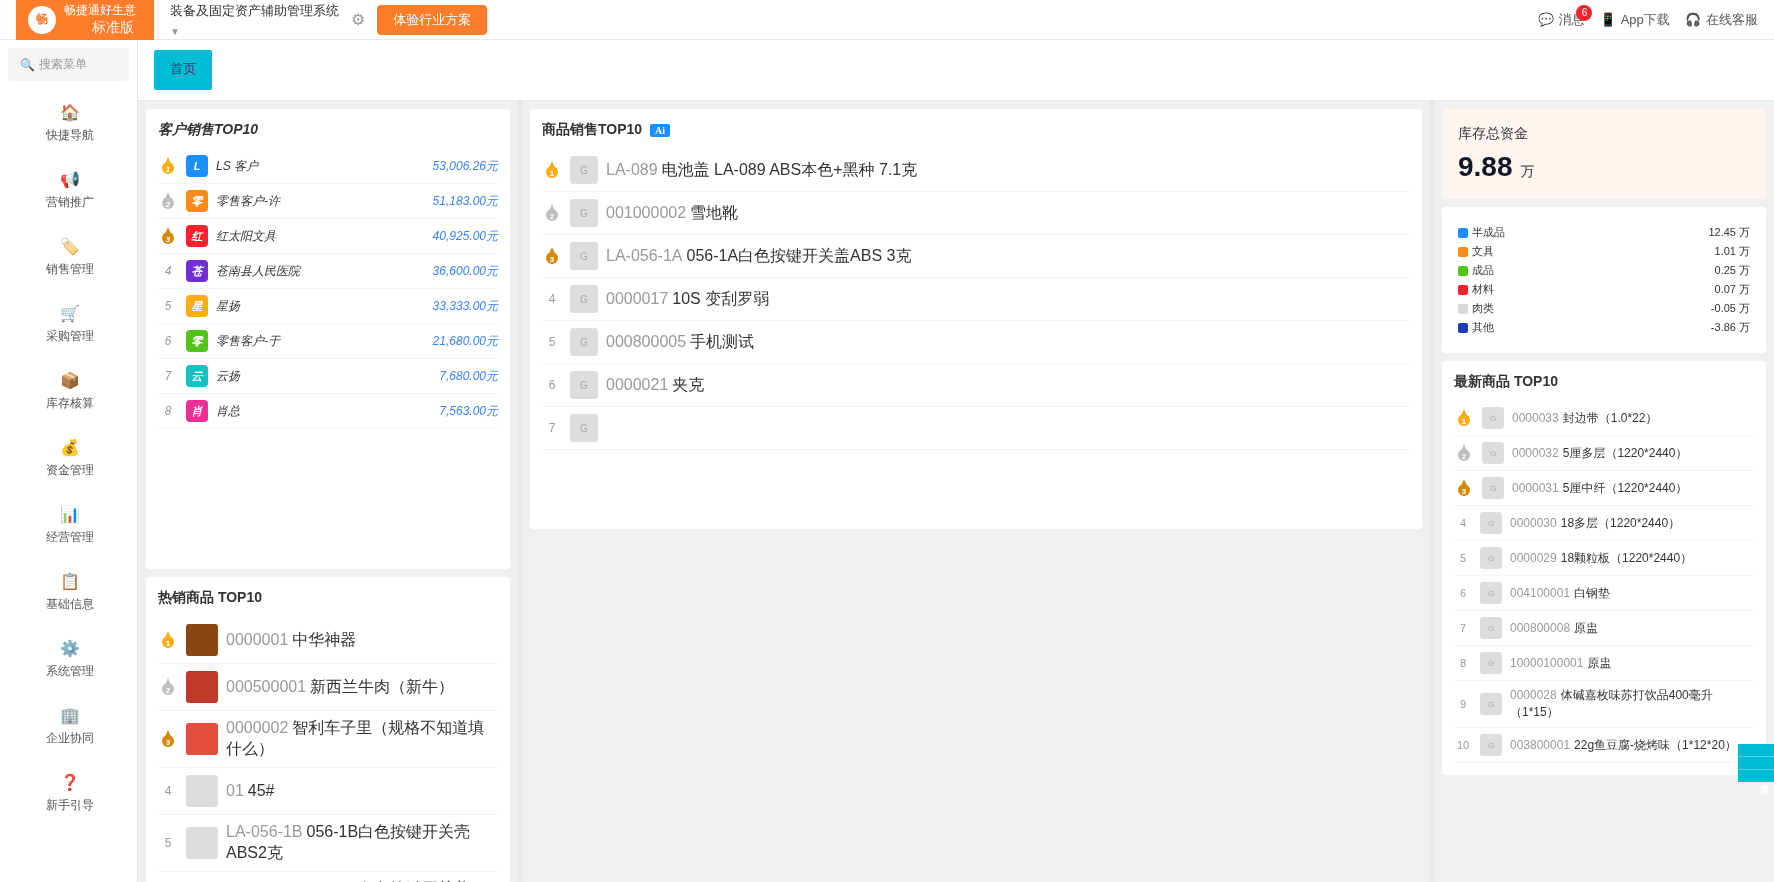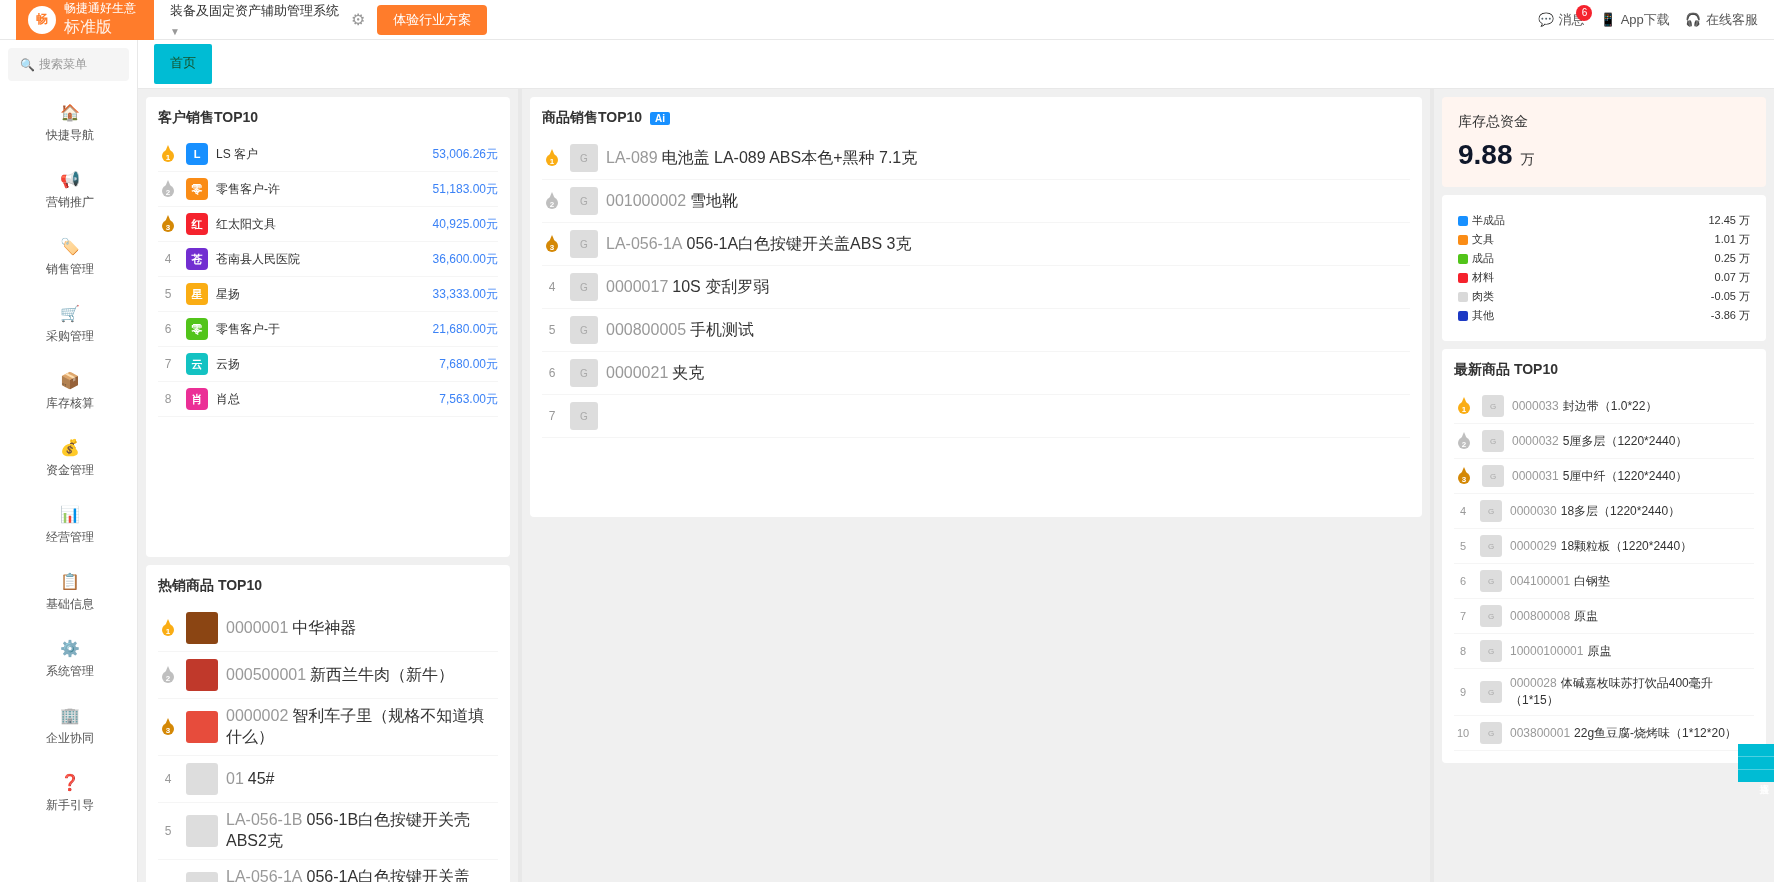--- a/index.html
+++ b/index.html
@@ -23,21 +23,21 @@
     .sidebar { position: fixed; top: 40px; left: 0; width: 138px; bottom: 0; background: #fff; border-right: 1px solid #e8e8e8; overflow-y: auto; z-index: 99; }
     .sidebar-item { display: flex; flex-direction: column; align-items: center; padding: 12px 0; cursor: pointer; color: #555; font-size: 12px; gap: 4px; border-left: 3px solid transparent; }
     .sidebar-icon { width: 22px; height: 22px; display: flex; align-items: center; justify-content: center; font-size: 16px; }
     .sidebar-search { display: flex; align-items: center; padding: 8px 12px; background: #f5f5f5; margin: 8px; border-radius: 4px; gap: 4px; cursor: pointer; }
     .sidebar-search span { font-size: 12px; color: #999; }
 
     
     .main { margin-left: 138px; margin-top: 40px; }
     .nav-tabs { background: #fff; border-bottom: 1px solid #e8e8e8; padding: 0 16px; display: flex; }
     .nav-tab { padding: 10px 16px; font-size: 13px; cursor: pointer; color: #555; border-bottom: 2px solid transparent; }
-    .nav-tab.active { color: #14532d; background: #00bcd4; border-radius: 2px; margin: 4px 0; }
+    .nav-tab.active { color: #701a75; background: #00bcd4; border-radius: 2px; margin: 10px 0; }
 
     .content-area { display: flex; gap: 0; padding: 0; }
 
     
     .left-panel { flex: 0 0 380px; background: #f0f0f0; }
 
     
     .middle-panel { flex: 1; background: #f0f0f0; border-left: 4px solid #e8e8e8; border-right: 4px solid #e8e8e8; }
 
     
@@ -110,21 +110,21 @@
     .color-pink { background: #eb2f96; }
   </style>
 </head>
 <body>
 
 <div class="topbar">
   <div class="topbar-logo">
     <div class="topbar-logo-icon">畅</div>
     <div class="topbar-logo-text">
       <div>畅捷通好生意</div>
-      <div style="font-size:16px;opacity:0.9;">标准版</div>
+      <div style="font-size:14px;opacity:0.9;margin-left:28px;">标准版</div>
     </div>
   </div>
   <div class="topbar-main">
     <div class="topbar-system-select">
       <span>装备及固定资产辅助管理系统</span>
       <span class="chevron">▼</span>
     </div>
     <span class="topbar-settings-icon">⚙</span>
     <button class="topbar-trial-btn">体验行业方案</button>
   </div>
@@ -198,21 +198,21 @@
 
 <div class="main">
 
   <div class="nav-tabs">
     <div class="nav-tab active">首页</div>
   </div>
 
   <div class="content-area">
 
     <div class="left-panel">
-      <div class="section-card" style="min-height:460px;">
+      <div class="section-card" style="min-height:460px;font-style:italic;">
         <div class="section-title">
           <span>客户销售TOP10</span>
         </div>
         <ul class="customer-list" id="customer-list-el">
         <li class="customer-item">
     <span class="rank-badge">
                 <svg viewBox="0 0 18 18" width="18" height="18">
                   <circle cx="9" cy="11" r="6" fill="#faad14"></circle>
                   <text x="9" y="15" text-anchor="middle" font-size="8" fill="#fff" font-weight="bold">1</text>
                   <polygon points="6,7 9,0 12,7" fill="#faad14"></polygon>
@@ -333,21 +333,21 @@
     <span class="product-info"><span class="product-code">LA-056-1A</span>056-1A白色按键开关盖ABS 3克</span>
   </li>
           </ul>
       </div>
     </div>
 
     <div class="middle-panel">
       <div class="section-card" style="min-height:420px;">
         <div class="section-title">
           <span>商品销售TOP10</span>
-          <span class="top-badge" style="background:#1890ff;">Ai</span>
+          <span class="top-badge" style="background:#1890ff;font-family:Liberation Serif, serif;">Ai</span>
         </div>
         <ul class="product-list" id="product-sold-el">
         <li class="product-item">
     <span class="rank-badge">
                 <svg viewBox="0 0 18 18" width="18" height="18">
                   <circle cx="9" cy="11" r="6" fill="#faad14"></circle>
                   <text x="9" y="15" text-anchor="middle" font-size="8" fill="#fff" font-weight="bold">1</text>
                   <polygon points="6,7 9,0 12,7" fill="#faad14"></polygon>
                 </svg>
               </span>

